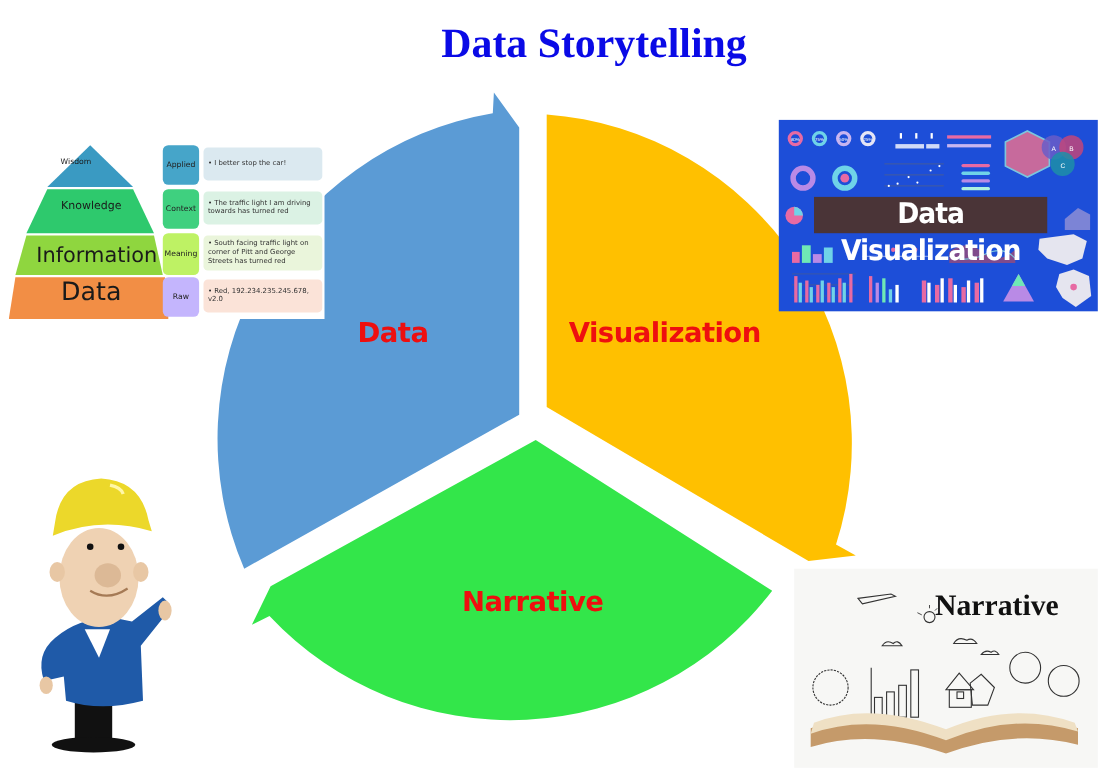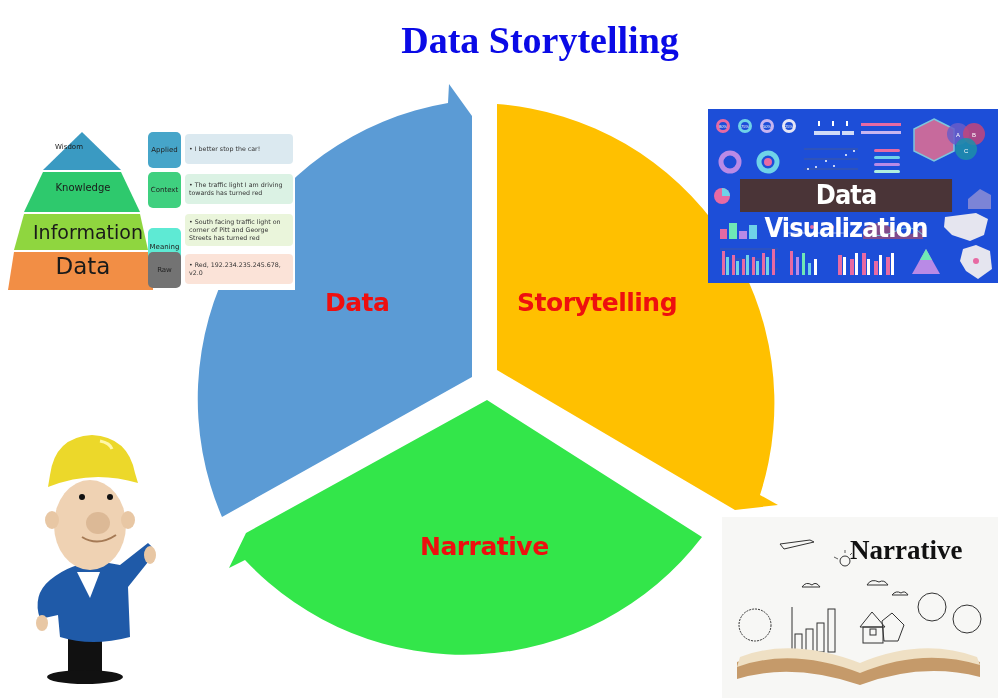--- a/index.html
+++ b/index.html
@@ -35,39 +35,39 @@
 <svg class="cycle" width="1000" height="700" viewBox="0 0 1000 700">
 
   <path fill="#5b9bd5" d="M 472 377 L 472 116 L 449 84 L 448 103 A 300 300 0 0 0 222 517 Z"></path>
 
   <path fill="#ffc000" d="M 497 370 L 497 104 A 300 300 0 0 1 760 495 L 778 505 L 735 510 Z"></path>
 
   <path fill="#33e64a" d="M 487 400 L 702 537 A 300 300 0 0 1 245 560 L 229 568 L 246 533 Z"></path>
 </svg>
 
 <div class="seg-label" style="left:325px; top:288px;">Data</div>
-<div class="seg-label" style="left:517px; top:288px;">Storytelling</div>
+<div class="seg-label" style="left:517px; top:288px;">Visualization</div>
 <div class="seg-label" style="left:420px; top:532px;">Narrative</div>
 
 <div class="dikw">
   <svg class="pyr" width="145" height="160" viewBox="0 0 145 160">
     <polygon points="74,2 113,40 35,40" fill="#3a9ac2"></polygon>
     <polygon points="35,42 113,42 132,82 16,82" fill="#2ec96d"></polygon>
     <polygon points="16,84 132,84 140,120 6,120" fill="#8fd63f"></polygon>
     <polygon points="6,122 142,122 146,160 0,160" fill="#f28e45"></polygon>
   </svg>
   <div class="pyr-label" style="left:42px; top:13px; width:38px; font-size:7px;">Wisdom</div>
   <div class="pyr-label" style="left:40px; top:52px; width:70px; font-size:10px;text-align:center;">Knowledge</div>
   <div class="pyr-label" style="left:25px; top:91px; width:100px; font-size:19px;">Information</div>
   <div class="pyr-label" style="left:25px; top:123px; width:100px; font-size:23px;">Data</div>
 
   <div class="tag" style="top:2px; height:36px; background:#46a5c9;">Applied</div>
   <div class="tag" style="top:42px; height:36px; background:#3fd07f;">Context</div>
-  <div class="tag" style="top:82px; height:38px; background:#5eead4;margin-top:16px;">Meaning</div>
-  <div class="tag" style="top:122px; height:36px; background:#737373;">Raw</div>
+  <div class="tag" style="top:82px; height:38px; background:#bef264;">Meaning</div>
+  <div class="tag" style="top:122px; height:36px; background:#c4b5fd;">Raw</div>
 
   <div class="note" style="top:4px; height:30px; background:#dbe9f0;">• I better stop the car!</div>
   <div class="note" style="top:44px; height:30px; background:#dbf2e4;">• The traffic light I am driving towards has turned red</div>
   <div class="note" style="top:84px; height:32px; background:#eaf5db;">• South facing traffic light on corner of Pitt and George Streets has turned red</div>
   <div class="note" style="top:124px; height:30px; background:#fbe3d8;">• Red, 192.234.235.245.678, v2.0</div>
 </div>
 
 <div class="dviz">
   <div class="ring" style="left:8px; top:10px; border-color:#e76aa3;">80%</div>
   <div class="ring" style="left:30px; top:10px; border-color:#6fd3e8;">75%</div>

